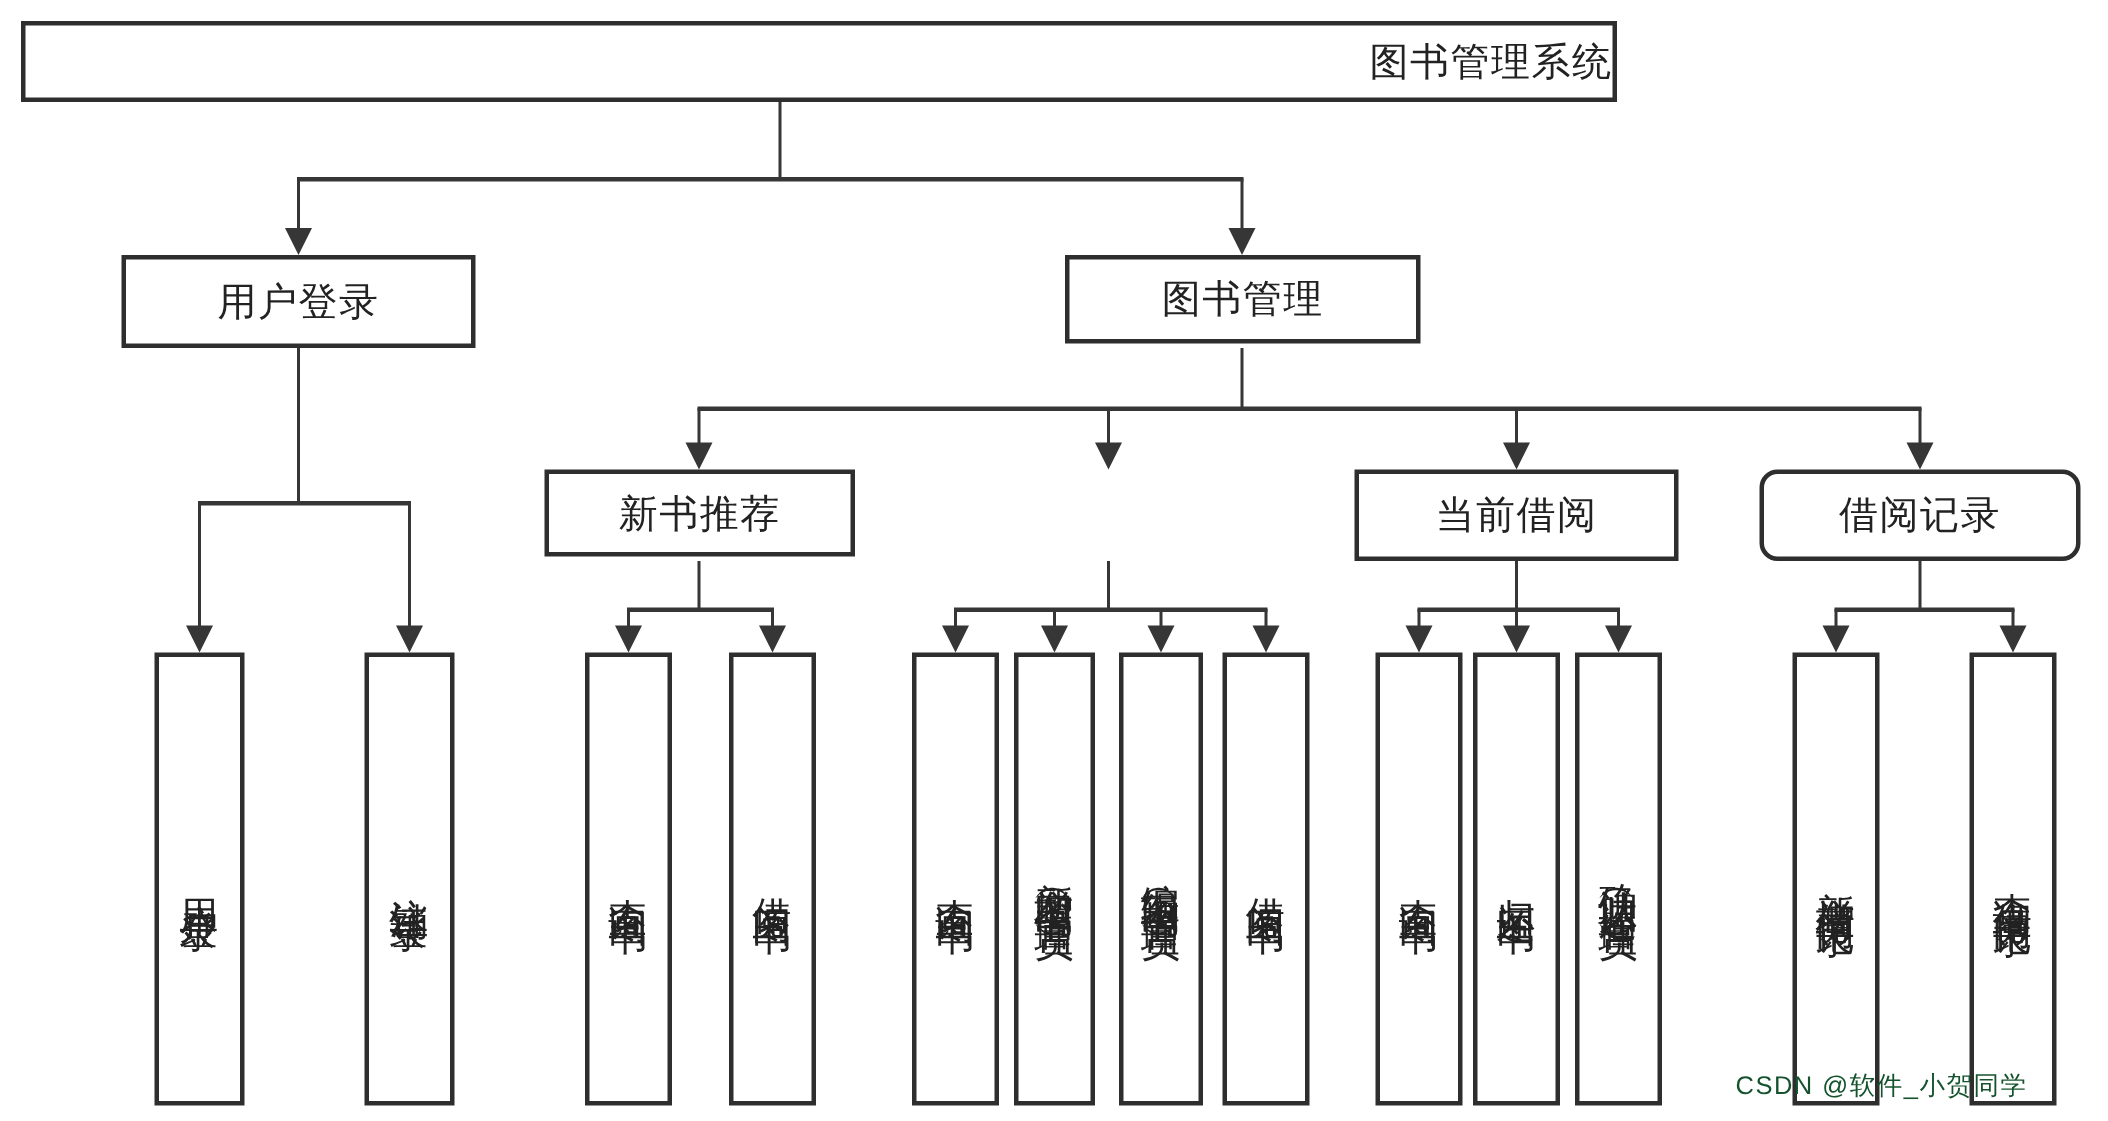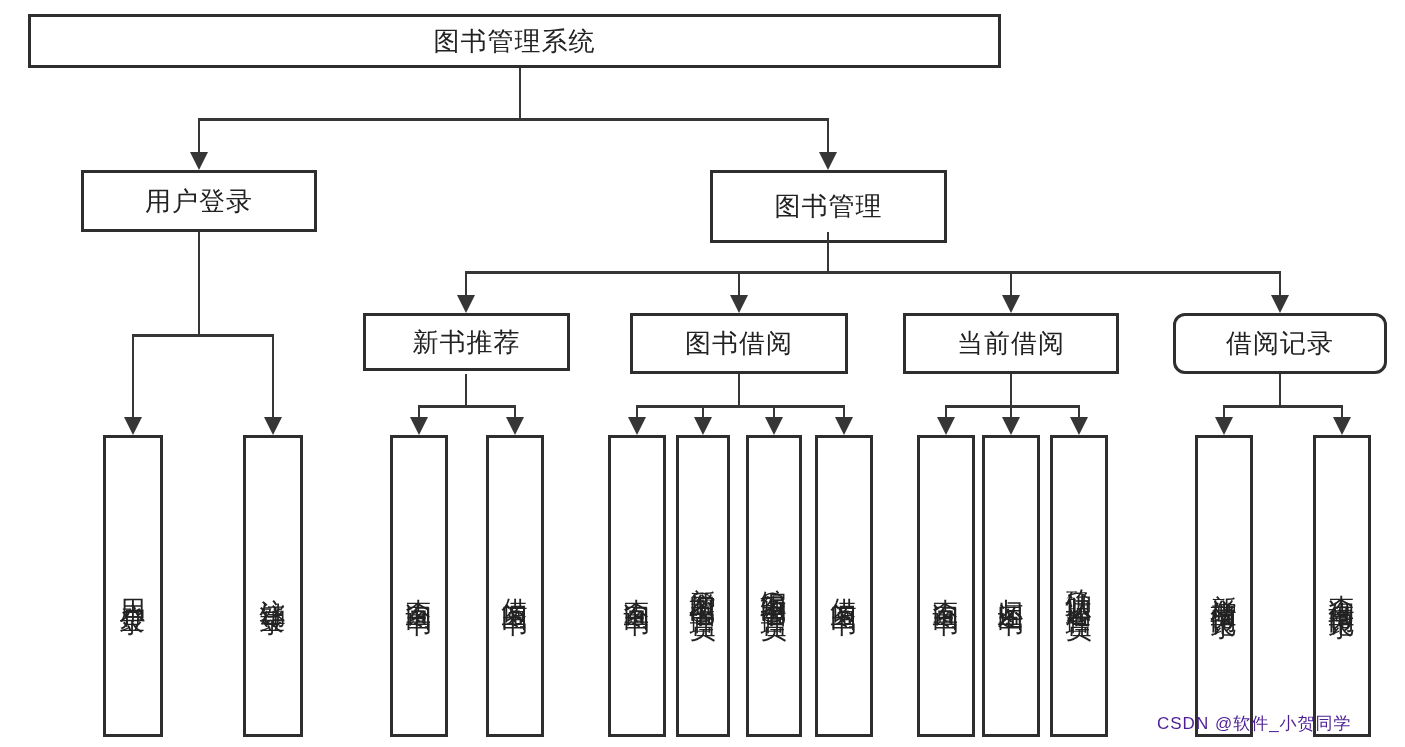--- a/index.html
+++ b/index.html
@@ -8,42 +8,39 @@
   .box{position:absolute;box-sizing:border-box;border:3px solid #2e2e2e;background:#ffffff;
        display:flex;align-items:center;justify-content:center;}
   .box .lbl{color:#222222;font-size:26px;letter-spacing:1px;white-space:nowrap;}
   .box.vert .lbl{writing-mode:vertical-rl;text-orientation:mixed;letter-spacing:4px;
        line-height:1;white-space:normal;}
   .vline{position:absolute;width:2px;background:#363636;}
   .hline{position:absolute;height:3px;background:#363636;}
   .arrowhead{position:absolute;width:0;height:0;
        border-left:9px solid transparent;border-right:9px solid transparent;
        border-top:18px solid #363636;}
-  #watermark{position:absolute;color:#4c1d95;font-size:17px;letter-spacing:1px;
+  #watermark{position:absolute;color:#14532d;font-size:17px;letter-spacing:1px;
        left:1157px;top:712px;z-index:5;white-space:nowrap;}
 </style>
 </head>
 <body>
 
 <div id="canvas">
   <div id="watermark">CSDN @软件_小贺同学</div>
-<div class="box" style="left: 28px; top: 14px; width: 973px; height: 54px;">
+<div class="box" style="left: 14px; top: 14px; width: 1064px; height: 54px; justify-content: flex-end;">
       <span class="lbl">图书管理系统</span>
     </div>
     <div class="box" style="left: 81px; top: 170px; width: 236px; height: 62px;">
       <span class="lbl">用户登录</span>
     </div>
-    <div class="box" style="left: 710px; top: 170px; width: 237px; height: 73px;">
+    <div class="box" style="left: 710px; top: 170px; width: 237px; height: 59px;">
       <span class="lbl">图书管理</span>
     </div>
     <div class="box" style="left: 363px; top: 313px; width: 207px; height: 58px;">
       <span class="lbl">新书推荐</span>
-    </div>
-    <div class="box" style="left: 630px; top: 313px; width: 218px; height: 61px;">
-      <span class="lbl">图书借阅</span>
     </div>
     <div class="box" style="left: 903px; top: 313px; width: 216px; height: 61px;">
       <span class="lbl">当前借阅</span>
     </div>
     <div class="box" style="left: 1173px; top: 313px; width: 214px; height: 61px; border-radius: 12px;">
       <span class="lbl">借阅记录</span>
     </div>
     <div class="box vert" style="left: 103px; top: 435px; width: 60px; height: 302px;">
       <span class="lbl">用户登录</span>
     </div>

